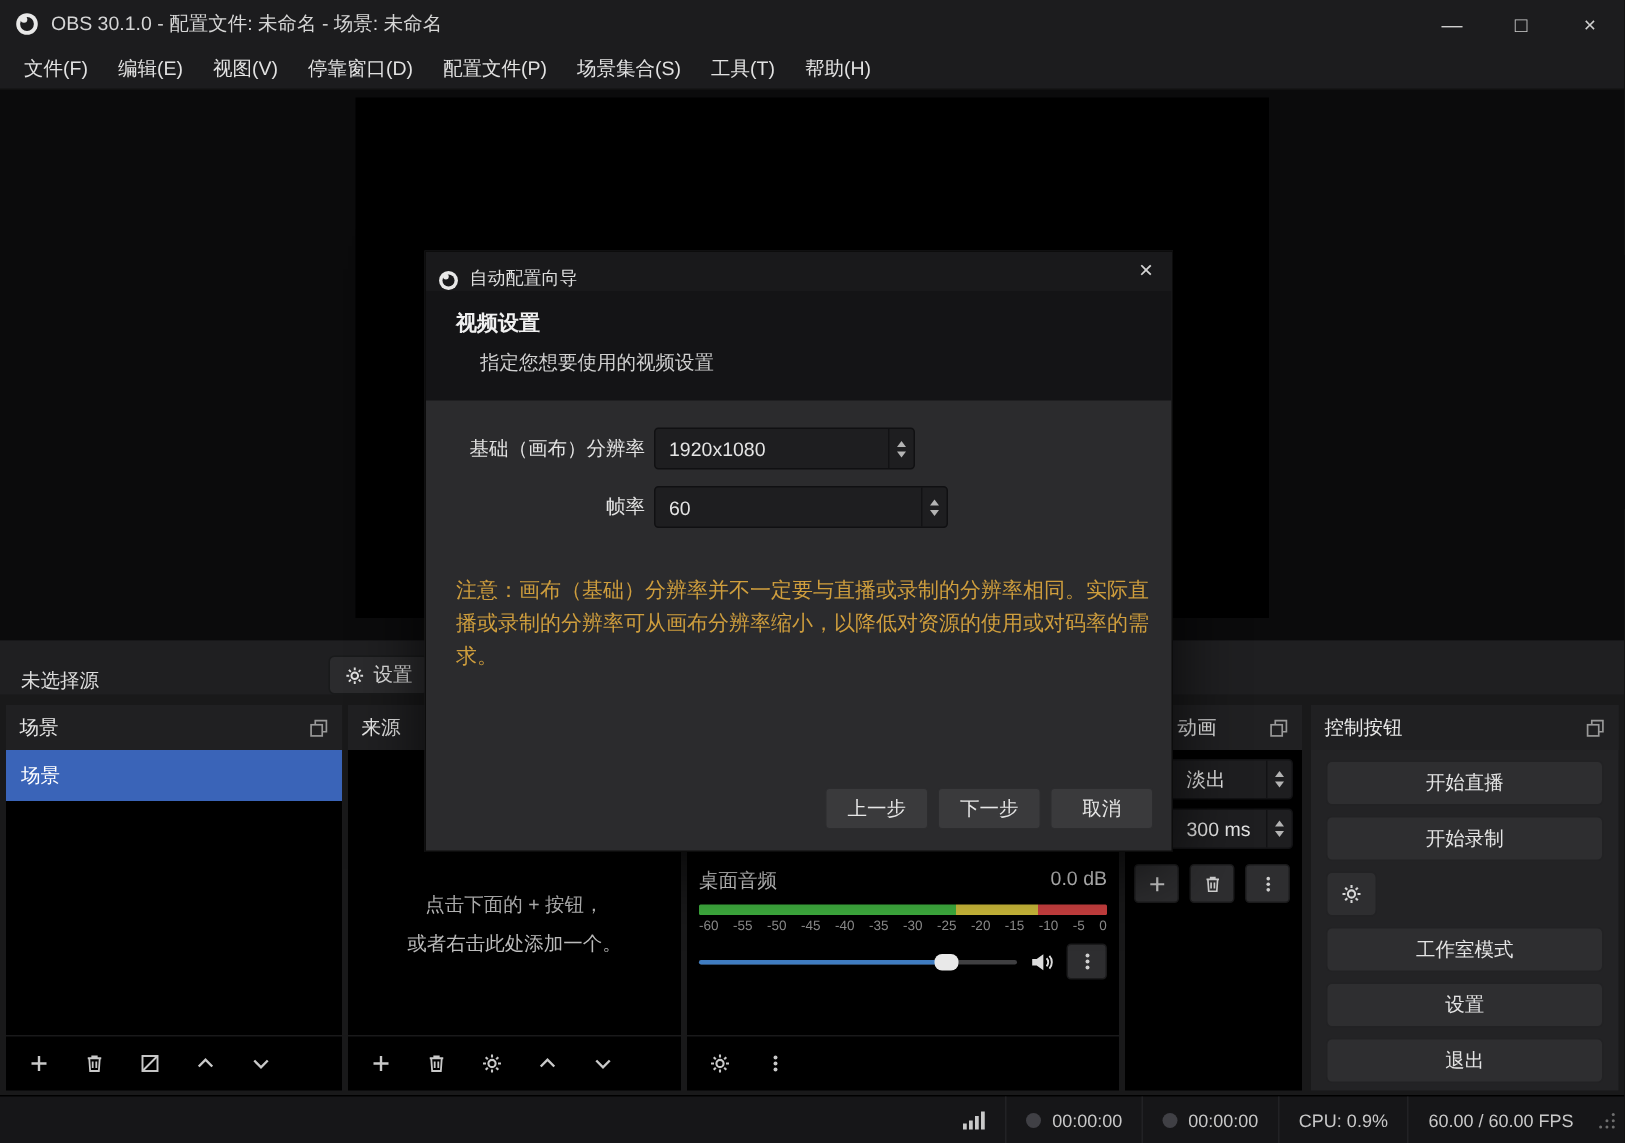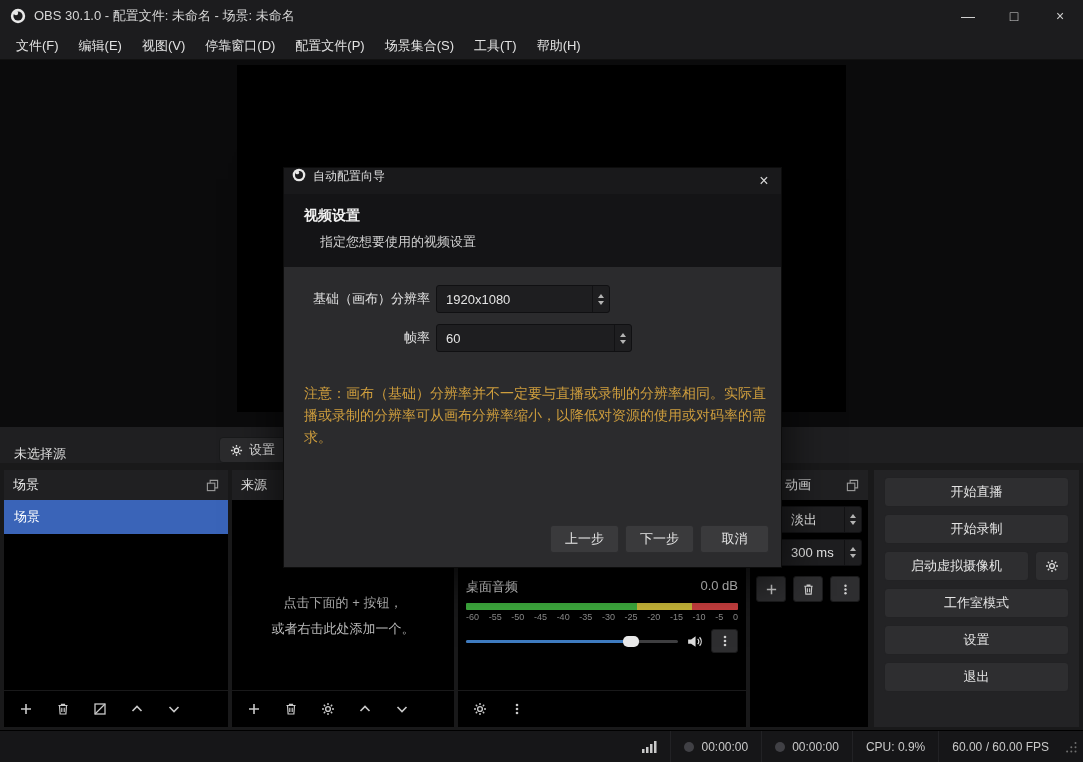--- a/index.html
+++ b/index.html
@@ -104,21 +104,21 @@
   .status-item { display:flex; align-items:center; gap:7px; padding:0 13px; height:100%; }
   .status-item.first { margin-left:auto; }
   .status-item + .status-item { border-left:1px solid #222225; }
   .rec-dot { width:10px; height:10px; border-radius:50%; background:#404045; }
   .grip { display:flex; align-items:center; padding:0 5px 0 2px; color:#6e6e6e; }
 
   
   .dialog { position:absolute; left:283px; top:167px; width:499px; height:401px;
     background:#2b2b2d; border:1px solid #0c0c0c; box-shadow:0 12px 45px rgba(0,0,0,.75);
     z-index:20; display:flex; flex-direction:column; }
-  .dlg-titlebar { flex:0 0 26px; background:#19191b; display:flex; align-items:flex-start;
+  .dlg-titlebar { flex:0 0 26px; background:#19191b; display:flex; align-items:flex-end;
     padding:0 0 0 8px; gap:7px; font-size:12px; color:#dedede; }
   .dlg-close { margin-left:auto; width:34px; height:100%; display:flex; align-items:center;
     justify-content:center; font-size:16px; color:#d6d6d6; }
   .dlg-header { flex:0 0 auto; background:#141416; padding:13px 20px 16px; }
   .dlg-h-title { font-size:14px; font-weight:bold; color:#f0f0f0; }
   .dlg-h-sub { font-size:13px; color:#cfcfcf; margin:8px 0 0 16px; }
   .dlg-body { flex:1; padding:18px 20px; }
   .form-row { display:flex; align-items:center; margin-bottom:11px; }
   .form-label { flex:0 0 126px; text-align:right; margin-right:6px; color:#e2e2e2; }
   .combo { height:28px; background:#1e1e20; border:1px solid #101012; border-radius:3px;
@@ -367,25 +367,33 @@
           <svg width="13" height="13" viewBox="0 0 14 14">
             <circle cx="7" cy="3" r="1.3" fill="currentColor"></circle>
             <circle cx="7" cy="7" r="1.3" fill="currentColor"></circle>
             <circle cx="7" cy="11" r="1.3" fill="currentColor"></circle>
           </svg>
         </div>
     </div>
   </div>
 
   <div class="dock controls">
+    <div class="dock-header">
+      <span>控制按钮</span>
+      <span class="dock-icon">
+        <svg width="13" height="13" viewBox="0 0 14 14">
+            <rect x="1.5" y="4.5" width="8" height="8" stroke="currentColor" fill="none" stroke-width="1.2"></rect>
+            <path d="M4.5 4.5v-3h8v8h-3" stroke="currentColor" fill="none" stroke-width="1.2"></path>
+          </svg>
+      </span>
+    </div>
     <div class="ctl-buttons">
       <div class="ctl-btn">开始直播</div>
       <div class="ctl-btn">开始录制</div>
       <div class="ctl-row">
-        <div class="ctl-btn">启动虚拟摄像机</div>
         <div class="sq-btn">
           <span>
               <svg width="14" height="14" viewBox="0 0 14 14">
                 <circle cx="7" cy="7" r="2.4" stroke="currentColor" stroke-width="1.4" fill="none"></circle>
                 <path d="M7 1v2M7 11v2M1 7h2M11 7h2M2.8 2.8l1.4 1.4M9.8 9.8l1.4 1.4M11.2 2.8L9.8 4.2M4.2 9.8l-1.4 1.4" stroke="currentColor" stroke-width="1.4"></path>
               </svg>
             </span>
         </div>
       </div>
       <div class="ctl-btn">工作室模式</div>

